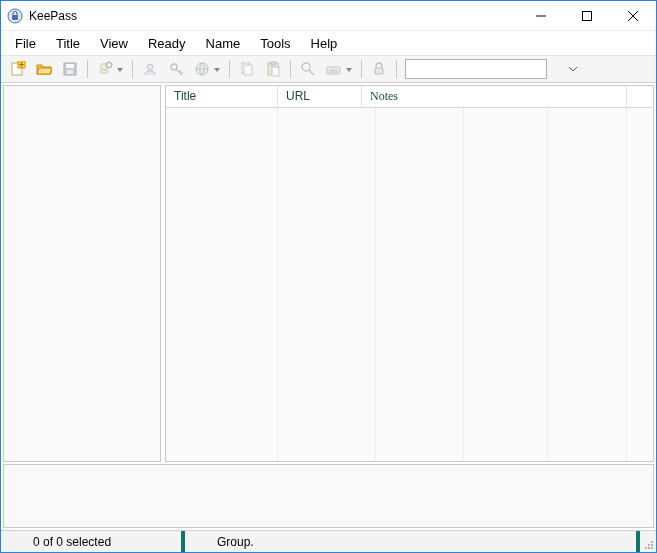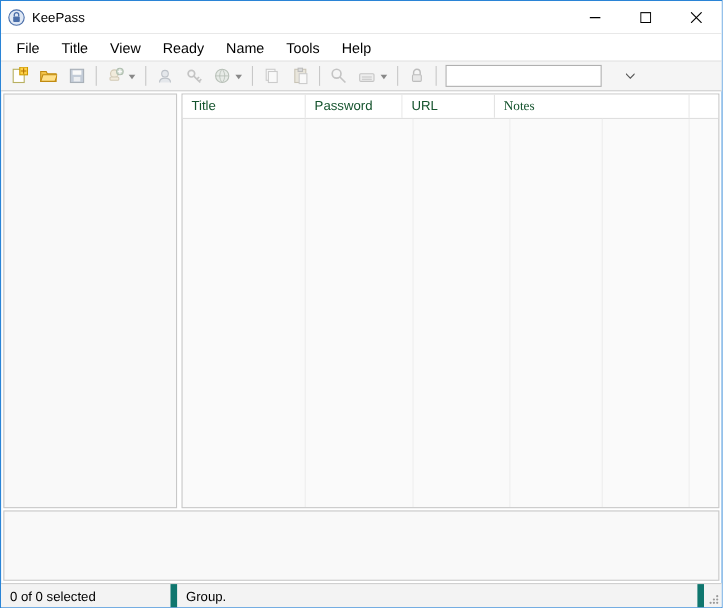--- a/index.html
+++ b/index.html
@@ -178,21 +178,22 @@
     background: #f3f3f3;
     border-top: 1px solid #d0d0d0;
     display: flex;
     align-items: stretch;
     font-size: 12px;
   }
   .status-seg {
     display: flex;
     align-items: center;
     padding: 0 8px;
-    border-right: 6px solid #0f766e;
+    border-right: 4px solid #0f766e;
+    margin-left: 24px;
   }
   .status-seg.sel { width: 160px; }
   .status-seg.ready { flex: 1; }
   .status-grip {
     width: 16px;
     display: flex; align-items: flex-end; justify-content: flex-end;
     padding: 0 2px 2px 0;
     color: #999;
   }
 </style>
@@ -337,21 +338,20 @@
       </span>
     </div>
   </div>
 
   <div class="content">
     <div class="split-main">
       <div class="tree-pane"></div>
       <div class="list-pane">
         <div class="list-header">
           <div class="col-head col-title">Title</div>
-          <div class="col-head col-pass">Password</div>
           <div class="col-head col-url">URL</div>
           <div class="col-head col-notes">Notes</div>
           <div class="col-head col-last"></div>
         </div>
         <div class="list-body">
           <div class="col-body col-title"></div>
           <div class="col-body col-user"></div>
           <div class="col-body col-pass"></div>
           <div class="col-body col-url"></div>
           <div class="col-body col-notes"></div>

